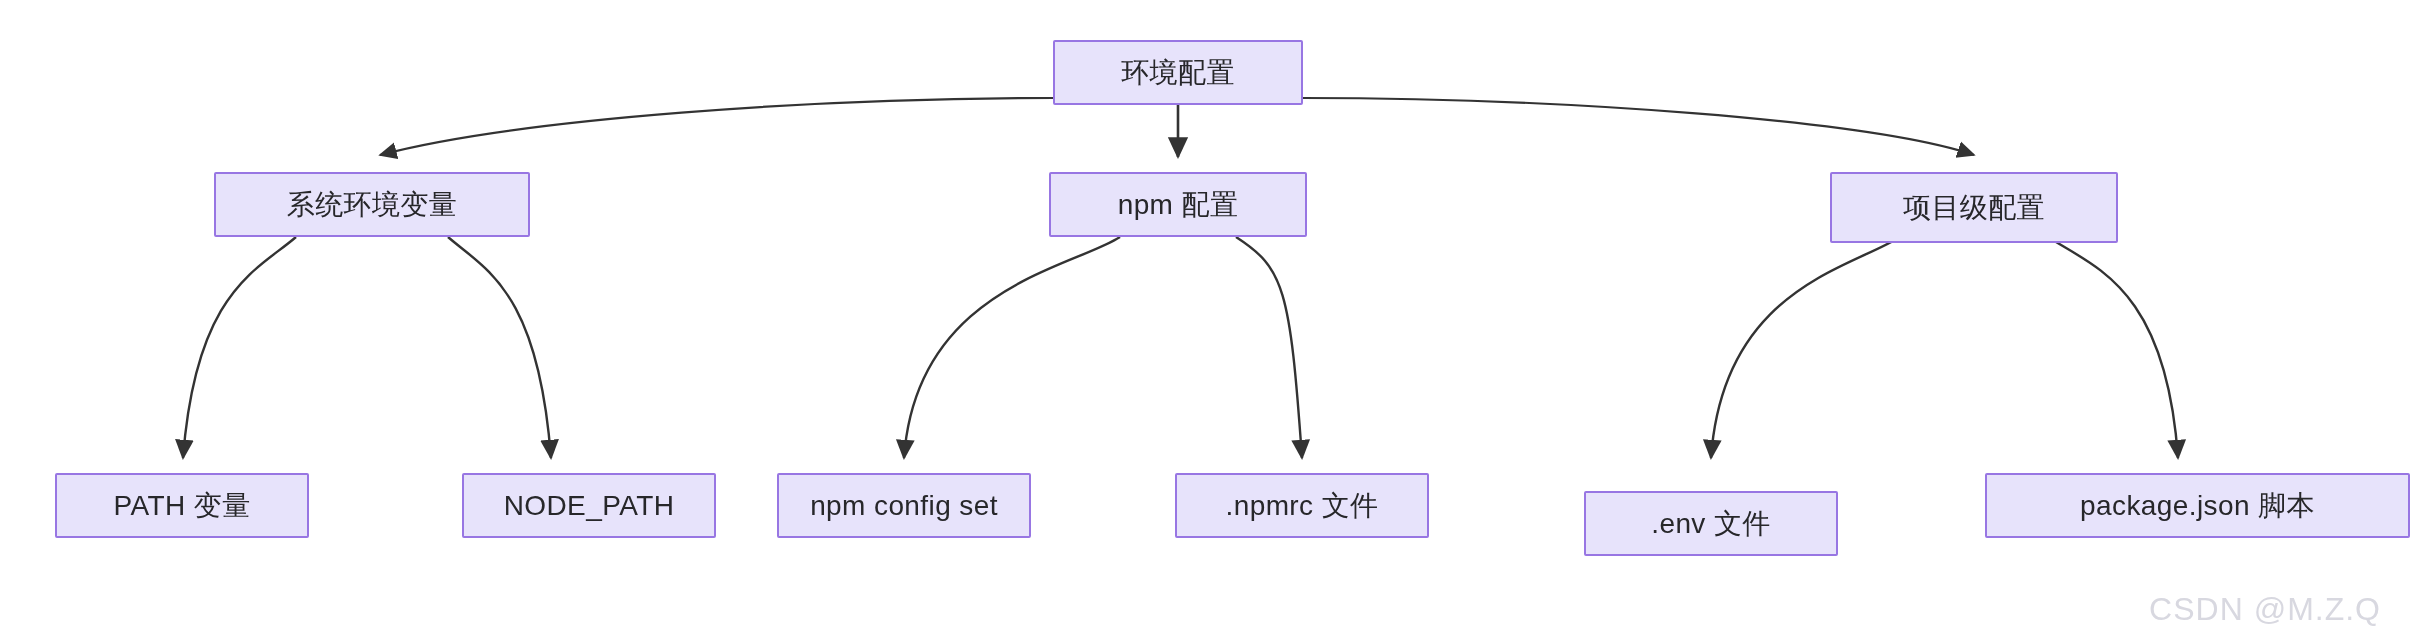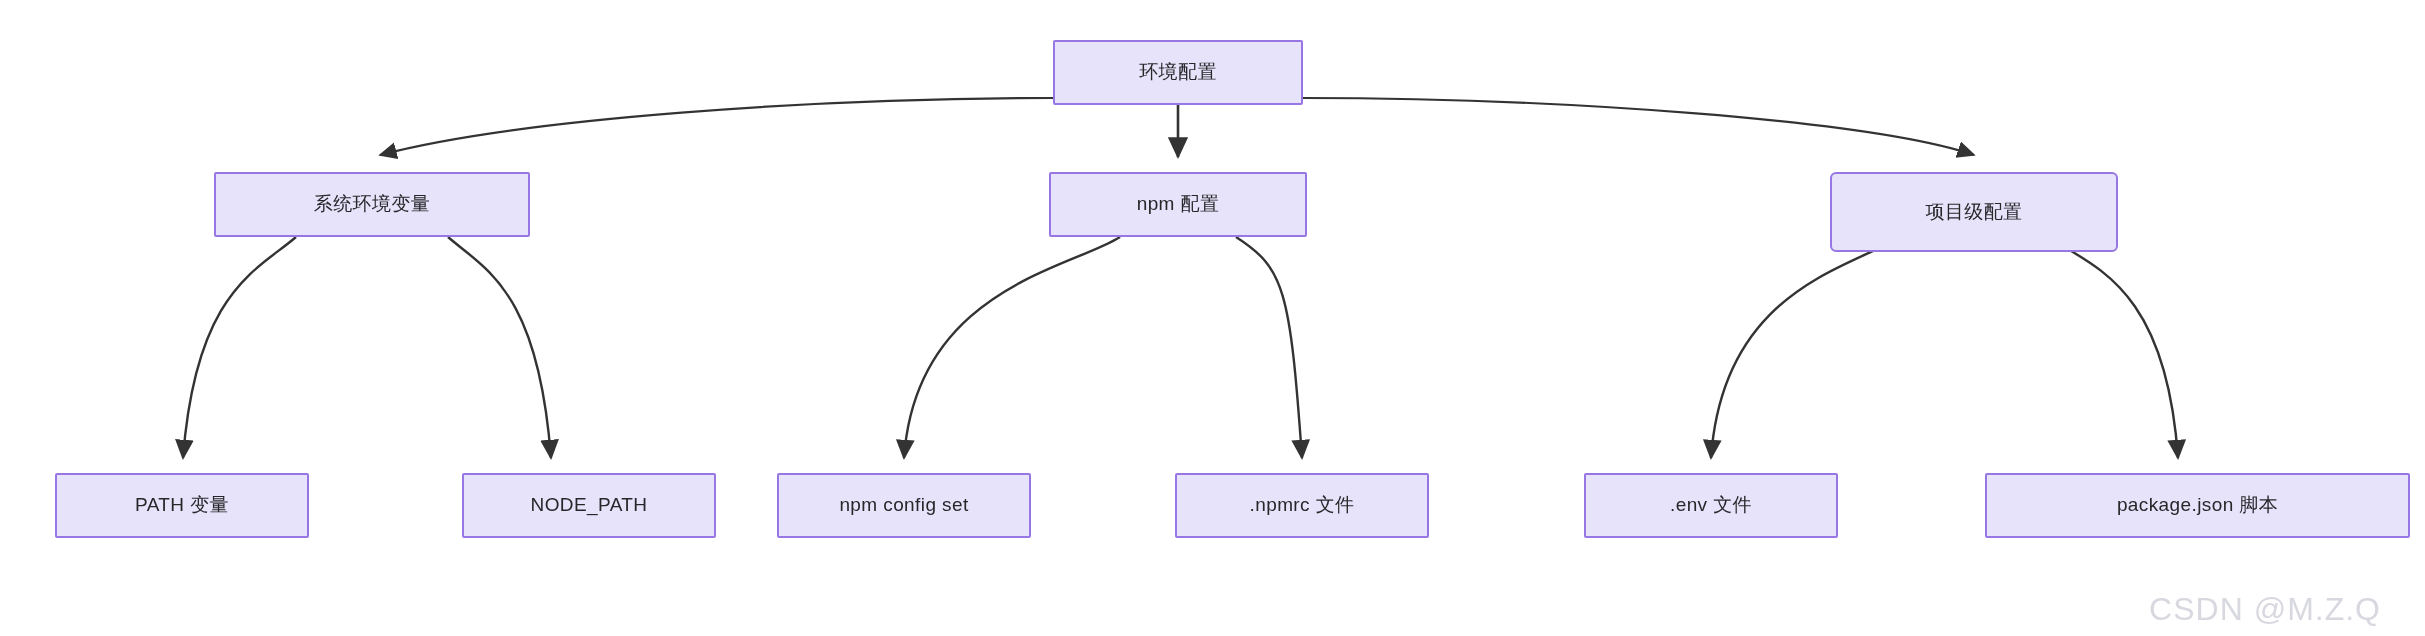--- a/index.html
+++ b/index.html
@@ -26,21 +26,21 @@
   .flow-node {
     position: absolute;
     box-sizing: border-box;
     background: #e7e3fb;
     border: 2px solid #9876e3;
     border-radius: 2px;
     display: flex;
     align-items: center;
     justify-content: center;
     color: #27272a;
-    font-size: 19px;
+    font-size: 28px;
     line-height: 1.2;
     letter-spacing: 0.4px;
     white-space: nowrap;
   }
   .node-label {
     display: block;
     text-align: center;
   }
   #watermark {
     position: absolute;
@@ -90,41 +90,41 @@
   </div>
 
   <div class="flow-node" style="left:1049px; top:172px; width:258px; height:65px;">
     <span class="node-label">npm 配置</span>
   </div>
 
   <div class="flow-node" style="left:214px; top:172px; width:316px; height:65px;">
     <span class="node-label">系统环境变量</span>
   </div>
 
-  <div class="flow-node" style="left:1830px; top:172px; width:288px; height:80px;border-radius:6px;">
+  <div class="flow-node" style="left:1830px; top:172px; width:288px; height:71px;">
     <span class="node-label">项目级配置</span>
   </div>
 
   <div class="flow-node" style="left:55px; top:473px; width:254px; height:65px;align-items:center;">
     <span class="node-label">PATH 变量</span>
   </div>
 
   <div class="flow-node" style="left:424px; top:473px; width:254px; height:65px;margin-left:38px;">
     <span class="node-label">NODE_PATH</span>
   </div>
 
   <div class="flow-node" style="left:777px; top:473px; width:254px; height:65px;">
     <span class="node-label">npm config set</span>
   </div>
 
   <div class="flow-node" style="left:1175px; top:473px; width:254px; height:65px;">
     <span class="node-label">.npmrc 文件</span>
   </div>
 
-  <div class="flow-node" style="left:1584px; top:473px; width:254px; height:65px;">
+  <div class="flow-node" style="left:1584px; top:491px; width:254px; height:65px;">
     <span class="node-label">.env 文件</span>
   </div>
 
   <div class="flow-node" style="left:1985px; top:473px; width:425px; height:65px;">
     <span class="node-label">package.json 脚本</span>
   </div>
 
   <div id="watermark">CSDN @M.Z.Q</div>
 
 </div>

